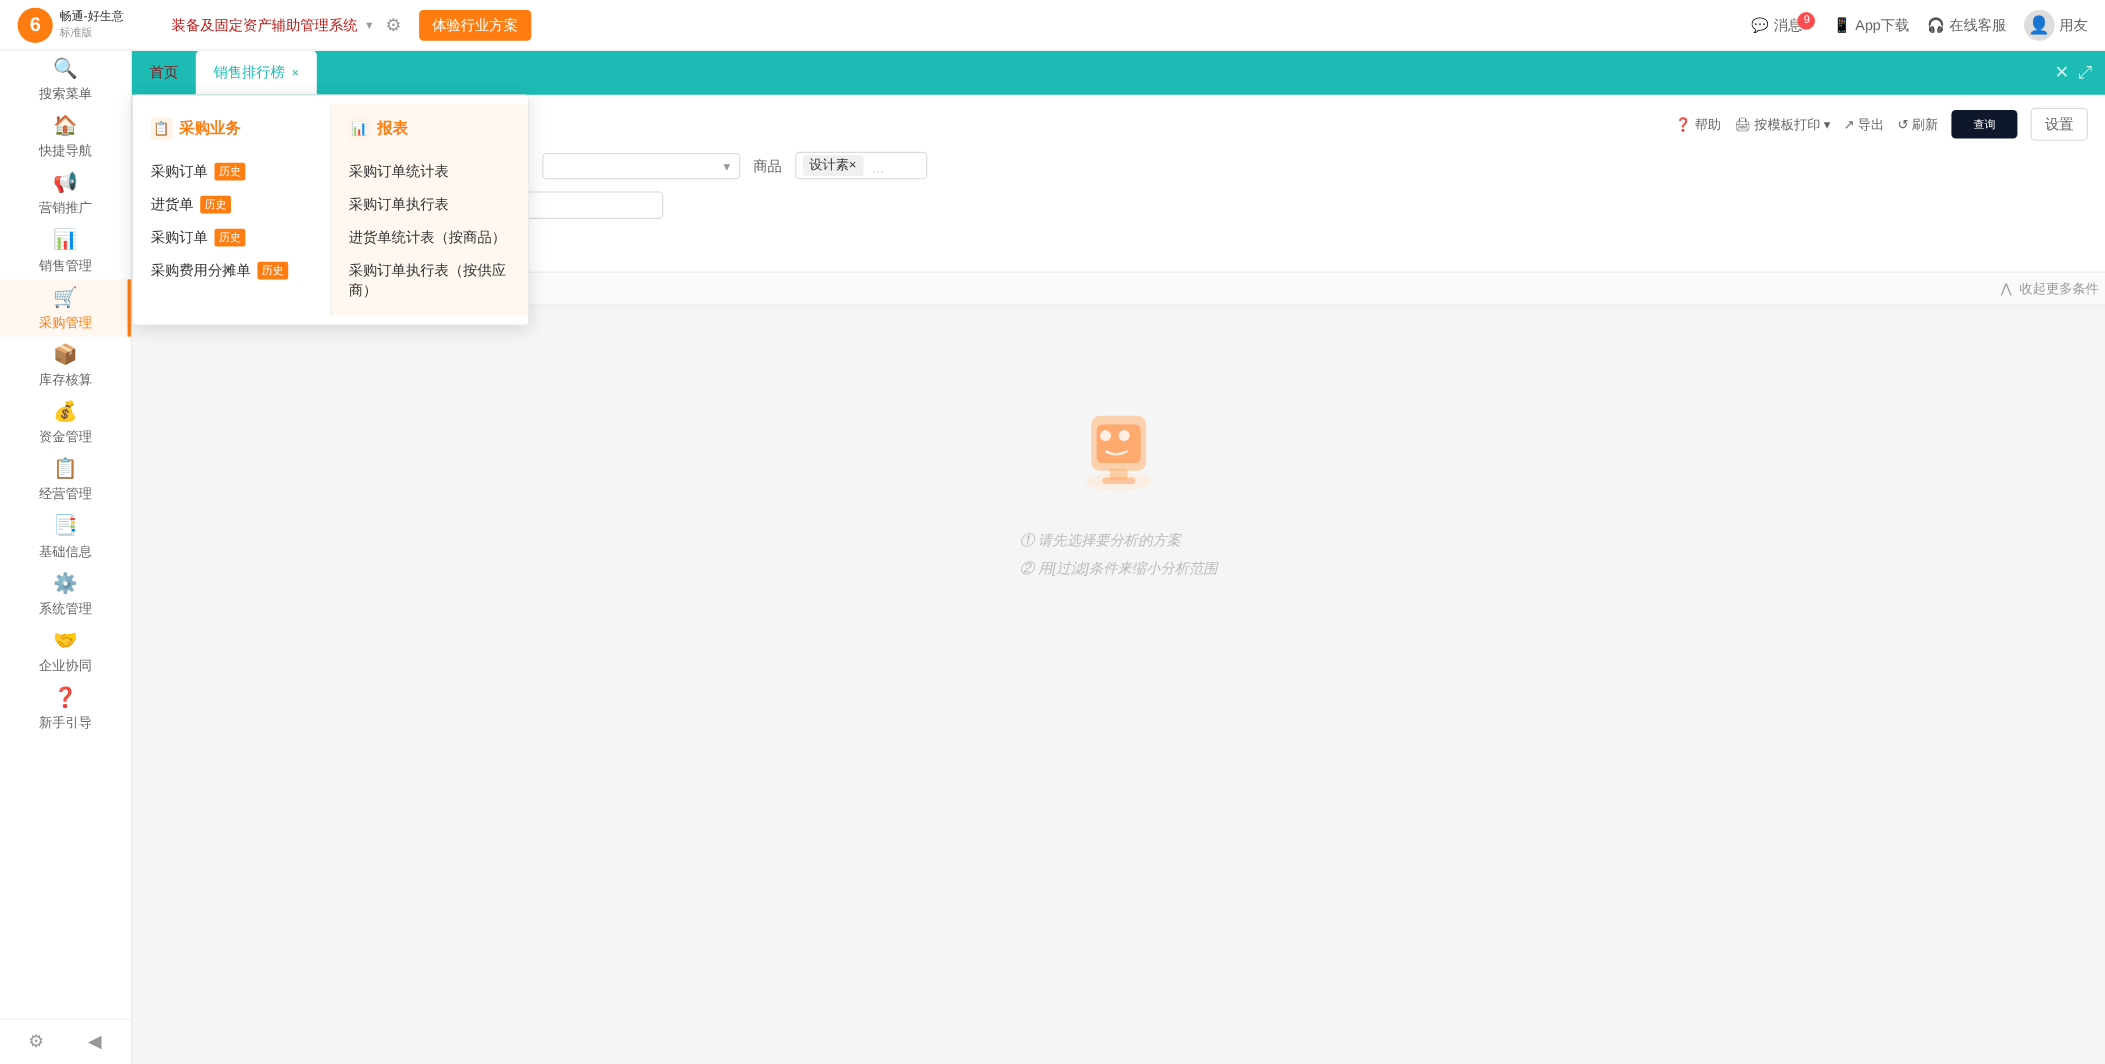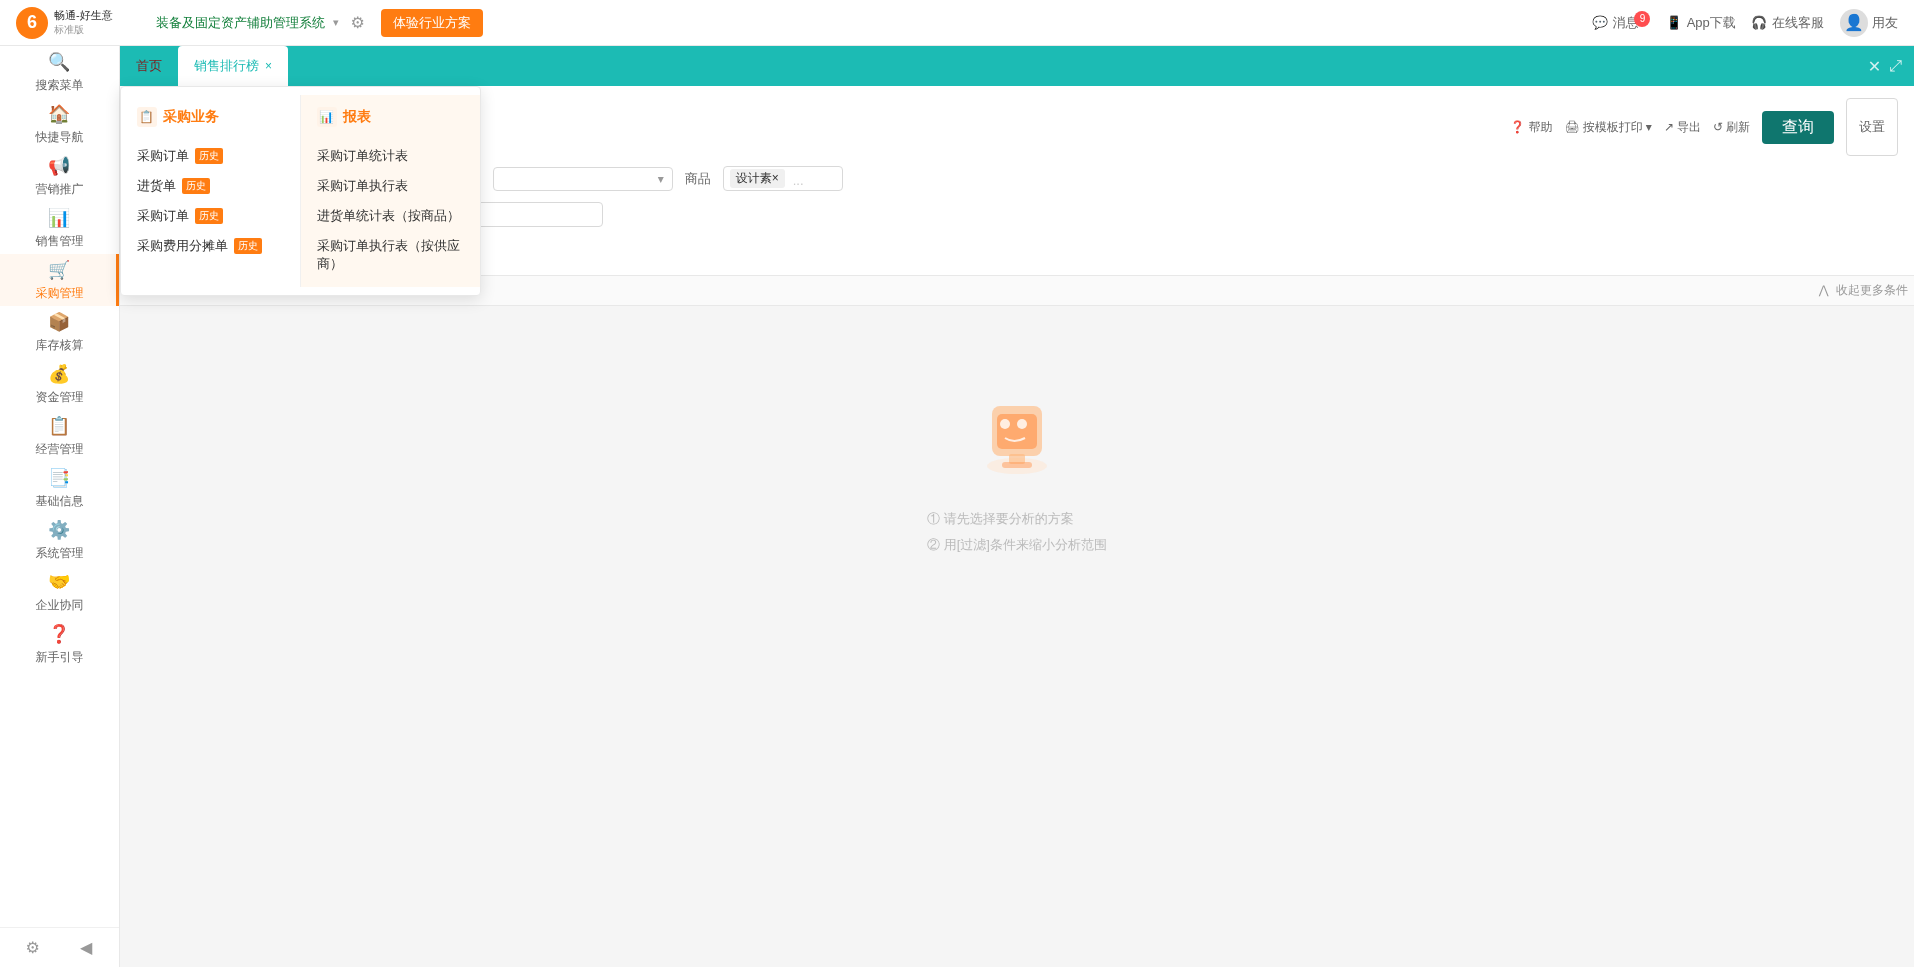--- a/index.html
+++ b/index.html
@@ -32,21 +32,21 @@
     }
     .logo-text { font-size: 11px; color: #333; line-height: 1.3; }
     .logo-sub { font-size: 10px; color: #999; }
     .header-center {
       flex: 1;
       display: flex;
       align-items: center;
       gap: 8px;
       padding-left: 20px;
     }
-    .system-title { font-size: 13px; color: #15803d; }
+    .system-title { font-size: 13px; color: #b91c1c; }
     .dropdown-arrow { color: #999; font-size: 11px; cursor: pointer; }
     .settings-icon { color: #999; cursor: pointer; font-size: 16px; margin-left: 4px; }
     .industry-btn {
       background: #ff7c11;
       color: white;
       border: none;
       border-radius: 4px;
       padding: 5px 12px;
       font-size: 13px;
       cursor: pointer;
@@ -223,28 +223,28 @@
       font-size: 12px;
       cursor: pointer;
       color: #666;
       background: #fff;
     }
     .toolbar-btn {
       display: flex; align-items: center; gap: 3px;
       color: #666; font-size: 12px; cursor: pointer;
     }
     .btn-query {
-      background: #0f766e; color: white;
+      background: #0f172a; color: white;
       border: none; border-radius: 4px;
-      padding: 6px 20px; font-size: 16px; cursor: pointer;
+      padding: 6px 20px; font-size: 10px; cursor: pointer;
     }
     .btn-setting {
       background: #fff; color: #666;
       border: 1px solid #d9d9d9; border-radius: 4px;
-      padding: 19px 12px; font-size: 13px; cursor: pointer;
+      padding: 5px 12px; font-size: 13px; cursor: pointer;
     }
     .collapse-bar {
       text-align: right;
       padding: 6px;
       color: #999;
       font-size: 12px;
       cursor: pointer;
       background: #fafafa;
       border-bottom: 1px solid #e8e8e8;
     }
@@ -258,21 +258,21 @@
       justify-content: center;
       padding: 80px 0;
       color: #999;
       font-size: 13px;
     }
     .empty-icon {
       width: 100px; height: 100px;
       margin-bottom: 20px;
       position: relative;
     }
-    .empty-tips { color: #bbb; font-size: 13px; line-height: 2; }
+    .empty-tips { color: #bbb; font-size: 13px; line-height: 2; font-style: italic; }
 
     
     .dropdown-popup {
       position: fixed;
       top: 86px;
       left: 120px;
       background: #fff;
       border: 1px solid #e8e8e8;
       border-radius: 4px;
       box-shadow: 0 4px 16px rgba(0,0,0,0.12);

